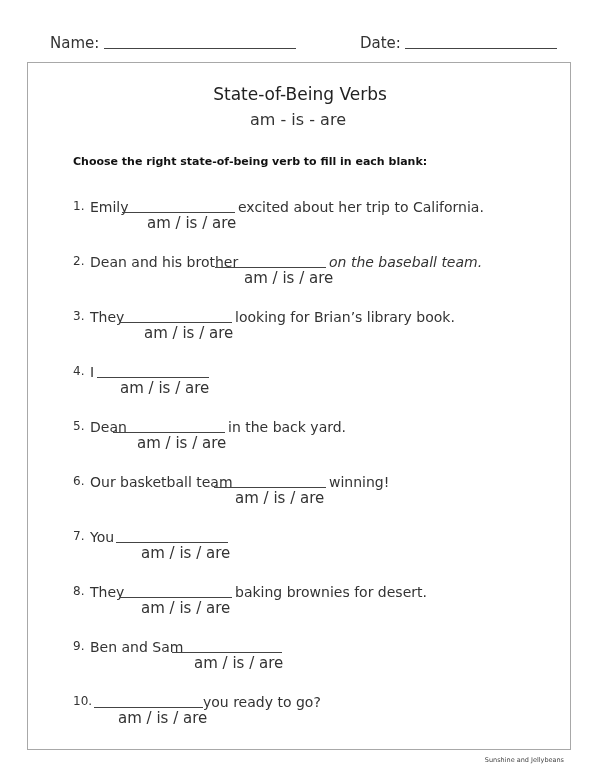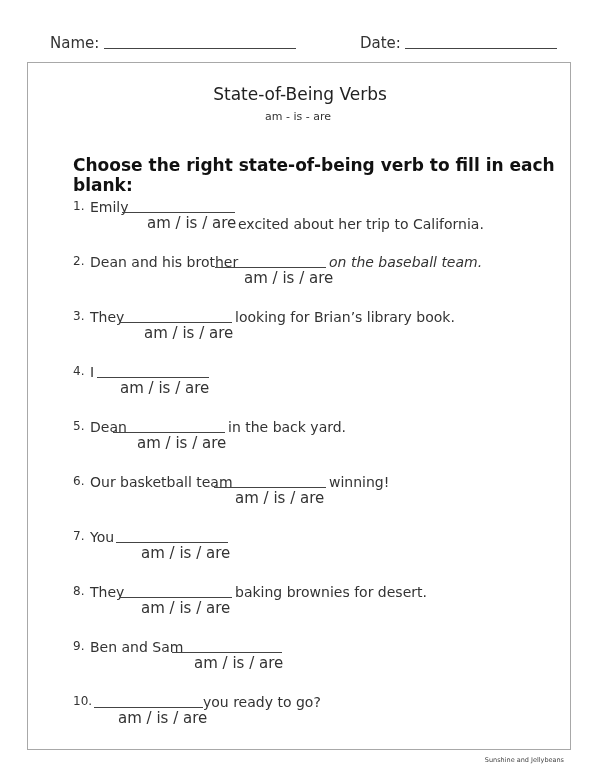--- a/index.html
+++ b/index.html
@@ -5,22 +5,22 @@
   html, body { margin: 0; padding: 0; background: #ffffff; }
   body { width: 600px; height: 776px; position: relative; overflow: hidden;
          font-family: "DejaVu Sans", sans-serif; color: #333333; }
   .hdr-label { position: absolute; top: 34px; font-size: 15px; color: #333; }
   .hdr-line { position: absolute; top: 48px; height: 0; border-bottom: 1px solid #444; }
   .frame { position: absolute; left: 27px; top: 62px; width: 544px; height: 688px;
            border: 1px solid #a8a8a8; box-sizing: border-box; }
   .title { position: absolute; left: 0; width: 600px; top: 84px; text-align: center;
            font-size: 17px; color: #222; }
   .subtitle { position: absolute; left: 0; width: 596px; top: 110px; text-align: center;
-           font-size: 11px; color: #333; }
-  .instr { position: absolute; left: 73px; top: 155px; font-size: 17px; font-weight: bold; color: #111; }
+           font-size: 16px; color: #333; }
+  .instr { position: absolute; left: 73px; top: 155px; font-size: 11px; font-weight: bold; color: #111; }
   .item { position: absolute; left: 0; width: 600px; height: 30px; }
   .num { position: absolute; left: 73px; top: 0; font-size: 12px; }
   .txt { position: absolute; top: 0; font-size: 14px; white-space: nowrap; }
   .blank { position: absolute; top: 13px; height: 0; border-bottom: 1px solid #444; }
   .hint { position: absolute; top: 15px; font-size: 15px; white-space: nowrap; color: #333; }
   .footer { position: absolute; right: 36px; top: 756px; font-size: 6.5px; color: #444; }
 </style>
 </head>
 <body>
 
@@ -32,21 +32,21 @@
 <div class="frame"></div>
 
 <div class="title">State-of-Being Verbs</div>
 <div class="subtitle">am - is - are</div>
 <div class="instr">Choose the right state-of-being verb to fill in each blank:</div>
 
 <div class="item" style="top:199px;">
   <span class="num">1.</span>
   <span class="txt" style="left:90px;">Emily</span>
   <span class="blank" style="left:122px; width:113px;"></span>
-  <span class="txt" style="left:238px;margin-top:17px;">excited about her trip to California.</span>
+  <span class="txt" style="left:238px;">excited about her trip to California.</span>
   <span class="hint" style="left:147px;">am / is / are</span>
 </div>
 
 <div class="item" style="top:254px;">
   <span class="num">2.</span>
   <span class="txt" style="left:90px;">Dean and his brother</span>
   <span class="blank" style="left:215px; width:111px;"></span>
   <span class="txt" style="left:329px;font-style:italic;">on the baseball team.</span>
   <span class="hint" style="left:244px;">am / is / are</span>
 </div>

